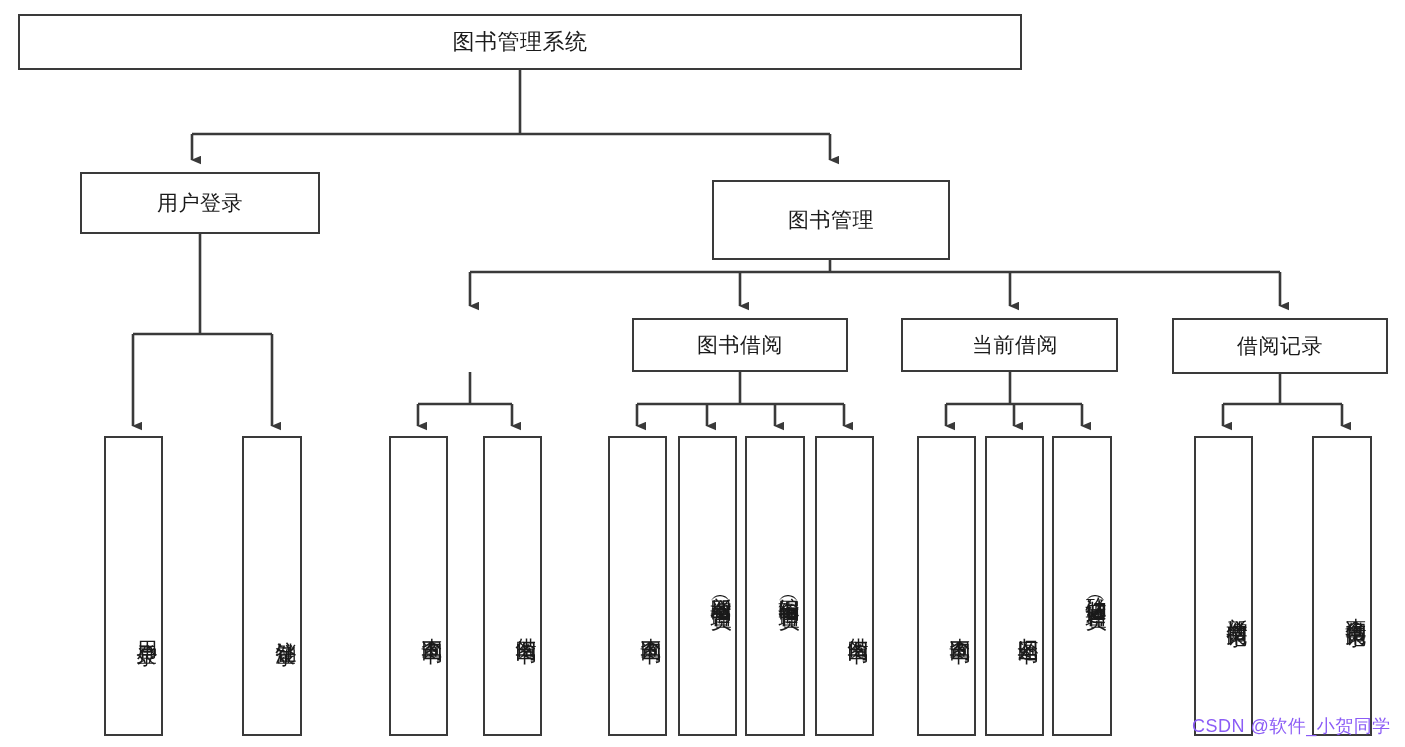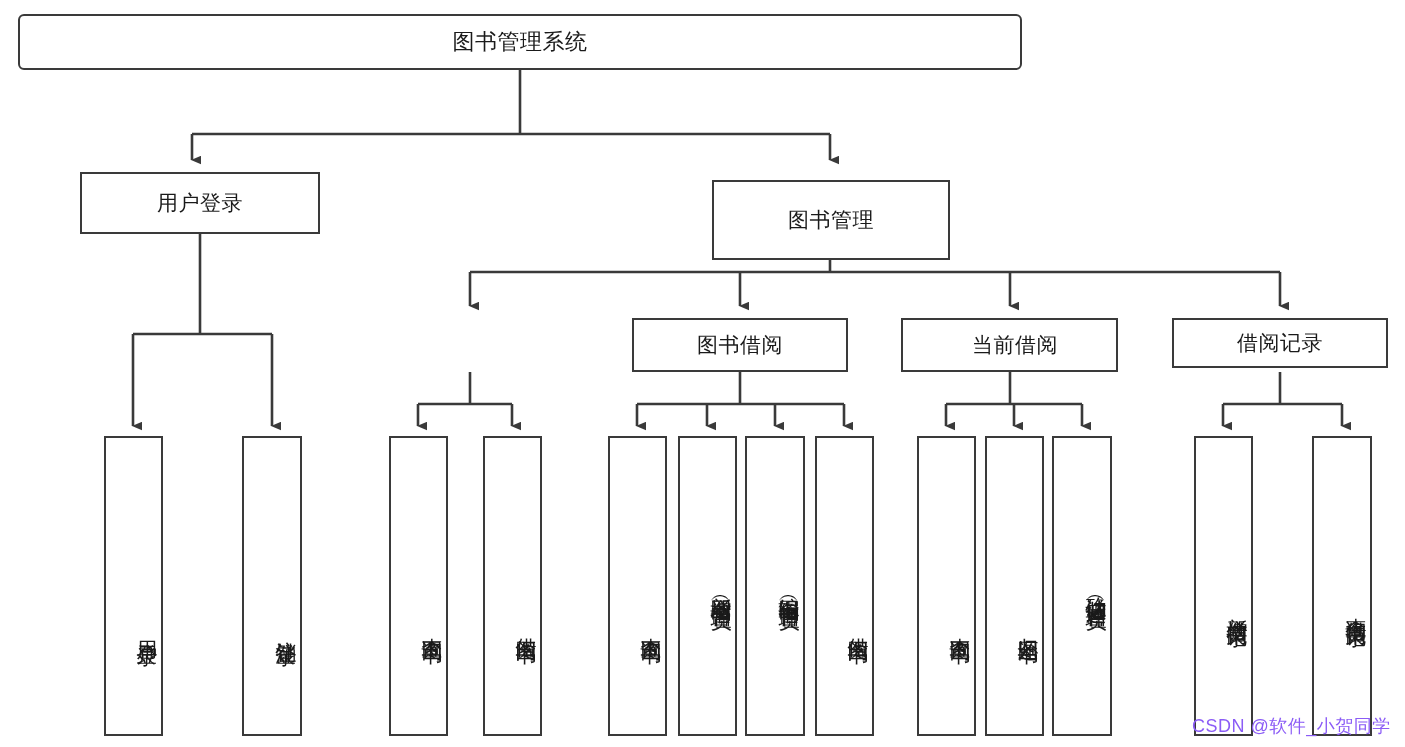--- a/index.html
+++ b/index.html
@@ -123,42 +123,42 @@
       <path d="M1014,404 L1014,426" marker-end="url(#arrowhead)"></path>
       <path d="M1082,404 L1082,426" marker-end="url(#arrowhead)"></path>
 
       <path d="M1280,372 L1280,404"></path>
       <path d="M1223,404 L1342,404"></path>
       <path d="M1223,404 L1223,426" marker-end="url(#arrowhead)"></path>
       <path d="M1342,404 L1342,426" marker-end="url(#arrowhead)"></path>
     </g>
   </svg>
 
-  <div class="node-box node-horizontal node-root" style="left:18px; top:14px; width:1004px; height:56px;border-radius:6px;">
+  <div class="node-box node-horizontal node-root" style="left:18px; top:14px; width:1004px; height:56px;">
     <span class="node-label">图书管理系统</span>
   </div>
 
   <div class="node-box node-horizontal" style="left:80px; top:172px; width:240px; height:62px;">
     <span class="node-label">用户登录</span>
   </div>
 
   <div class="node-box node-horizontal" style="left:712px; top:180px; width:238px; height:80px;">
     <span class="node-label">图书管理</span>
   </div>
 
 
   <div class="node-box node-horizontal" style="left:632px; top:318px; width:216px; height:54px;">
     <span class="node-label">图书借阅</span>
   </div>
 
   <div class="node-box node-horizontal" style="left:901px; top:318px; width:217px; height:54px;padding-left:11px;">
     <span class="node-label">当前借阅</span>
   </div>
 
-  <div class="node-box node-horizontal" style="left:1172px; top:318px; width:216px; height:50px;">
+  <div class="node-box node-horizontal" style="left:1172px; top:318px; width:216px; height:56px;">
     <span class="node-label">借阅记录</span>
   </div>
 
   <div class="node-box node-vertical" style="left:104px; top:436px; width:59px; height:300px; padding-top:84px;">
     <span class="node-label">用户登录</span>
   </div>
 
   <div class="node-box node-vertical" style="left:242px; top:436px; width:60px; height:300px; padding-top:84px;">
     <span class="node-label">注销登录</span>
   </div>

